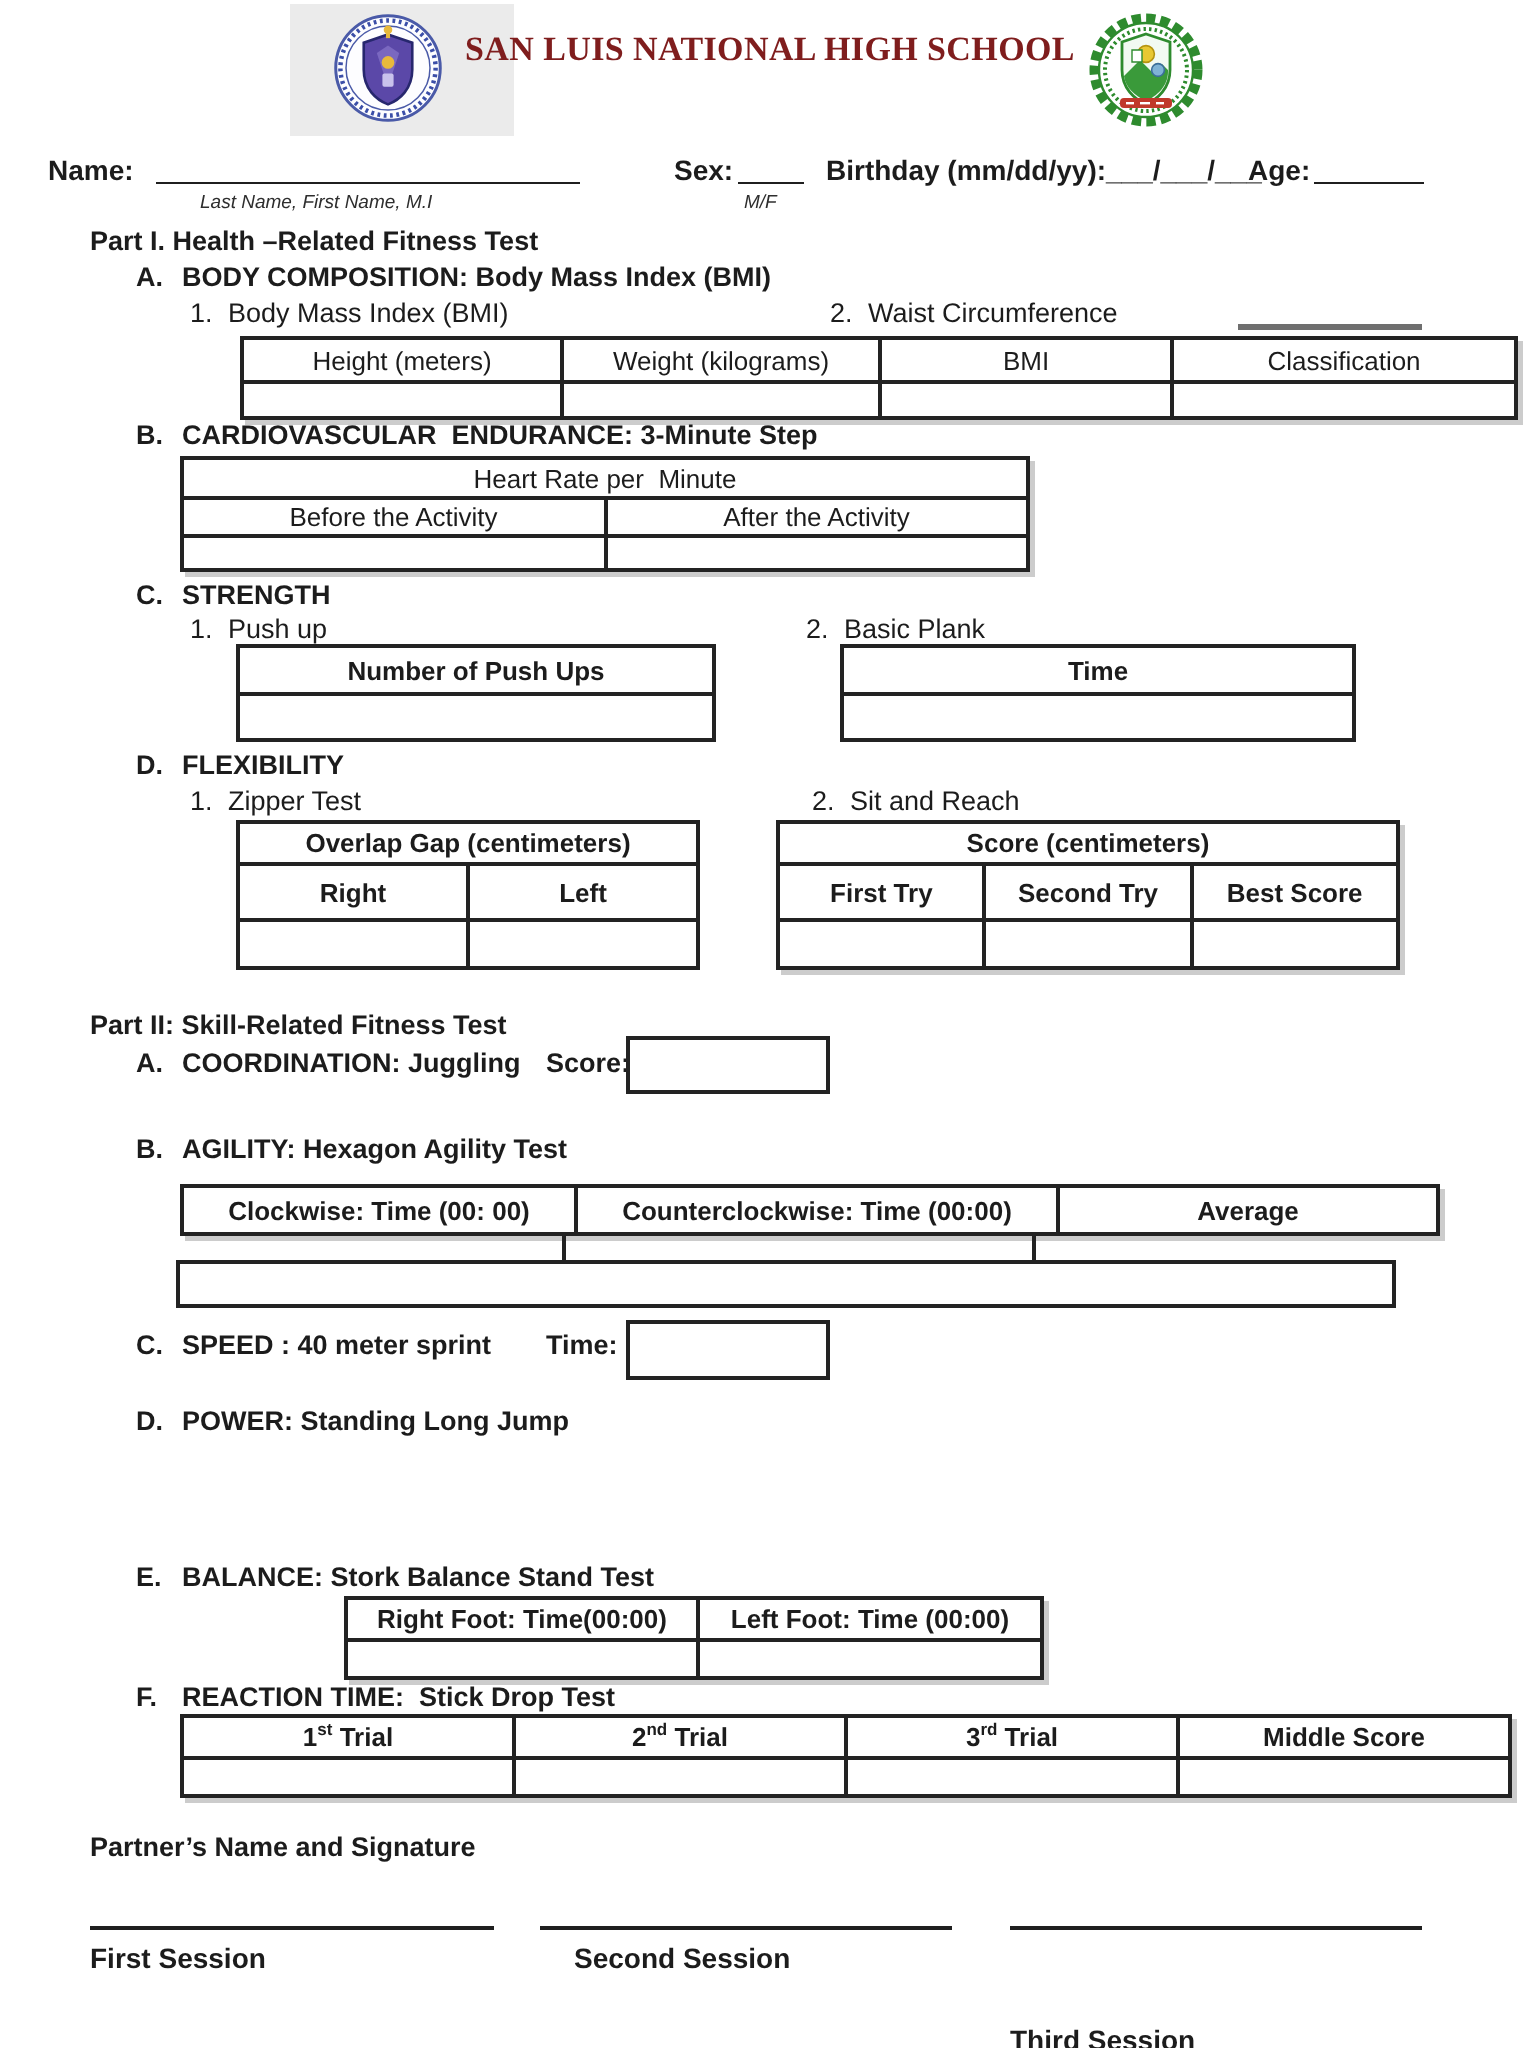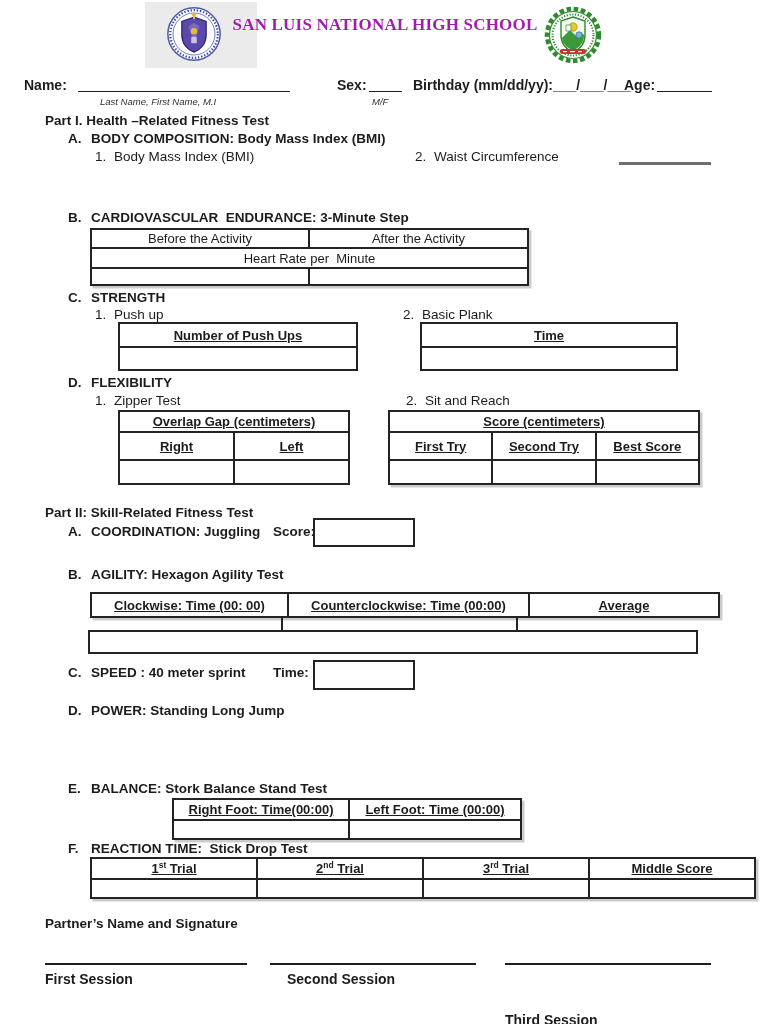--- a/index.html
+++ b/index.html
@@ -6,32 +6,32 @@
   .page { position:relative; width:768px; height:1024px; background:#ffffff;
           font-family:"Liberation Sans", sans-serif; color:#1c1c1c; overflow:hidden; }
   .abs { position:absolute; }
   .t { white-space:pre; }
   .lbl { font-size:14px; font-weight:700; }
   .caption { font-style:italic; font-size:9.5px; color:#2e2e2e; white-space:pre; }
   .line { border-bottom:1.6px solid #1f1f1f; height:1px; }
   .thickline { border-bottom:3px solid #6f6f6f; height:2px; }
   .title-block { text-align:center; }
   .serif-title { font-family:"Liberation Serif", serif; font-weight:700; font-size:17px;
-                 line-height:19px; letter-spacing:.2px; color:#a21caf; }
+                 line-height:19px; letter-spacing:.2px; color:#7f1d1d; }
   .part-title { font-weight:700; font-size:13.5px; white-space:pre; }
   .sec-heading { display:flex; font-weight:700; font-size:13.5px; }
   .sec-heading .letter { width:23px; flex:none; white-space:pre; }
   .sec-heading .htext { white-space:pre; }
   .item { display:flex; font-size:13.5px; }
   .item .num { width:19px; flex:none; white-space:pre; }
   .item .itext { white-space:pre; }
   .doc-table { border-collapse:collapse; table-layout:fixed; position:absolute; background:#fff; }
   .doc-table td { border:2px solid #232323; font-size:13px; text-align:center;
                   vertical-align:middle; padding:0 2px; overflow:hidden; }
-  .bold-cells td { font-weight:700;text-decoration:underline; }
+  .bold-cells td { font-weight:700; }
   .shadow { box-shadow:2.5px 2.5px 0 rgba(120,120,120,.38); }
   .box { border:2px solid #232323; background:#fff; }
   .vstub { position:absolute; width:2px; background:#232323; }
   .blankline { font-weight:700; font-size:14px; white-space:pre; }
   sup.ord { font-size:8.5px; vertical-align:super; line-height:0; }
   .session-label { font-size:14px; font-weight:600; white-space:pre; }
   .backdrop { background:#ebebeb; }
 </style>
 </head>
 <body>
@@ -93,34 +93,50 @@
   <div class="abs item" style="left:95px; top:149px;">
     <span class="num">1.</span>
     <span class="itext">Body Mass Index (BMI)</span>
   </div>
   <div class="abs item" style="left:415px; top:149px;">
     <span class="num">2.</span>
     <span class="itext">Waist Circumference</span>
   </div>
   <div class="abs thickline" style="left:619px; top:160px; width:92px;"></div>
 
+  <table class="doc-table shadow" style="left:120px; top:168px; width:613px;">
+    <tbody>
+        <tr style="height:22px;">
+      <td style="width:154px;"><span class="t">Height (meters)</span></td>
+      <td style="width:153px;"><span class="t">Weight (kilograms)</span></td>
+      <td style="width:140px;"><span class="t">BMI</span></td>
+      <td style="width:166px;"><span class="t">Classification</span></td>
+    </tr>
+    <tr style="height:18px;">
+      <td></td>
+      <td></td>
+      <td></td>
+      <td></td>
+    </tr>
+  </tbody>
+    </table>
 
   <div class="abs sec-heading" style="left:68px; top:210px;">
     <span class="letter">B.</span>
     <span class="htext">CARDIOVASCULAR  ENDURANCE: 3-Minute Step</span>
   </div>
 
   <table class="doc-table shadow" style="left:90px; top:228px; width:425px;">
     <tbody>
-        <tr style="height:19px;">
+        <tr style="height:20px;">
+      <td colspan="2"><span class="t">Heart Rate per  Minute</span></td>
+    </tr>
+    <tr style="height:19px;">
       <td style="width:212px;"><span class="t">Before the Activity</span></td>
       <td style="width:213px;"><span class="t">After the Activity</span></td>
-    </tr>
-    <tr style="height:20px;">
-      <td colspan="2"><span class="t">Heart Rate per  Minute</span></td>
     </tr>
     <tr style="height:17px;">
       <td></td>
       <td></td>
     </tr>
   </tbody>
     </table>
 
   <div class="abs sec-heading" style="left:68px; top:290px;">
     <span class="letter">C.</span>

